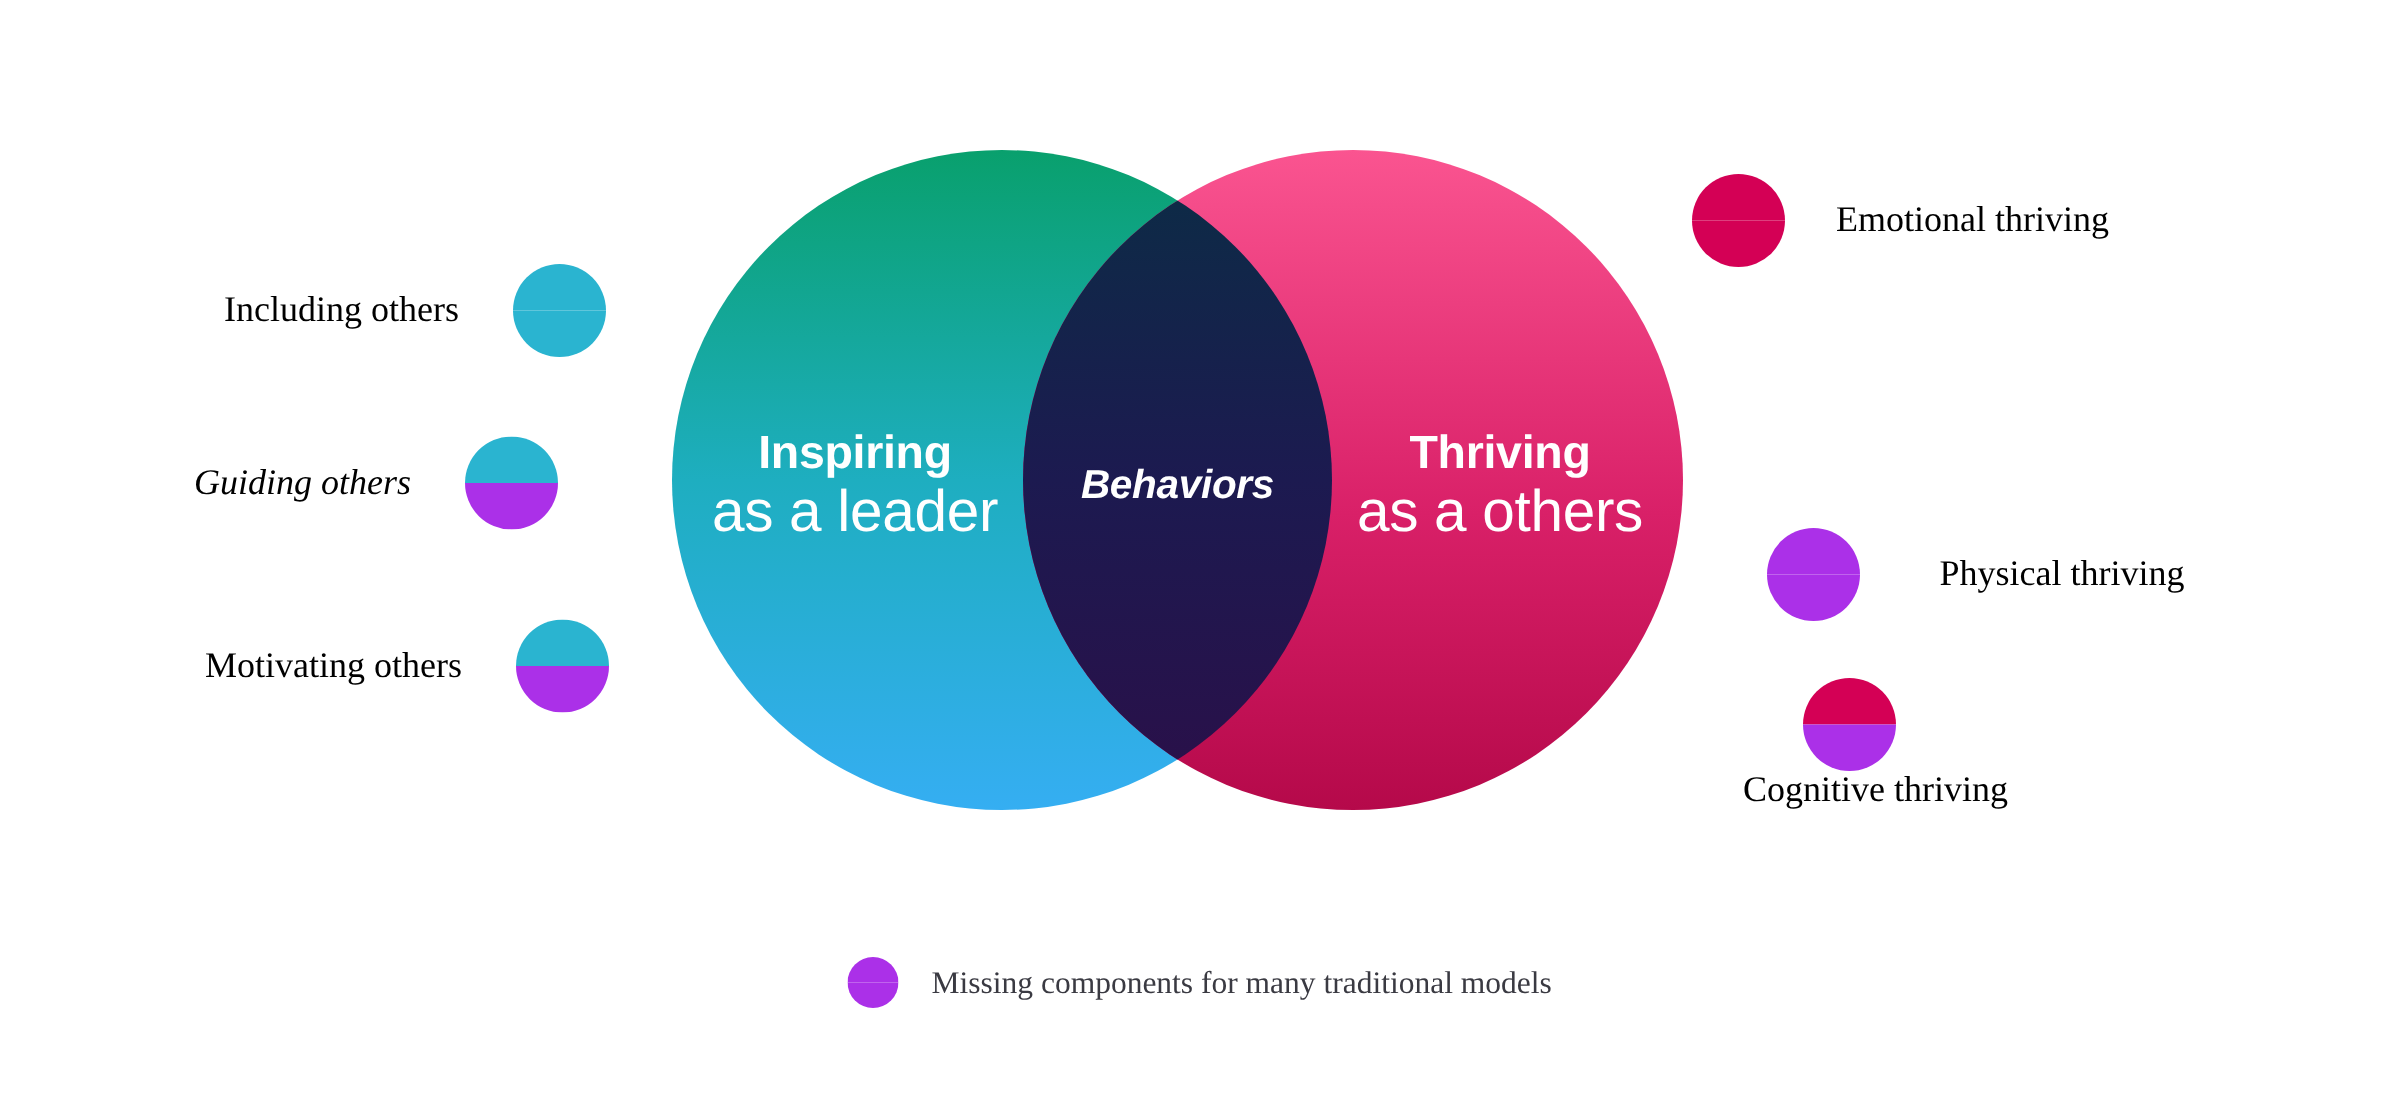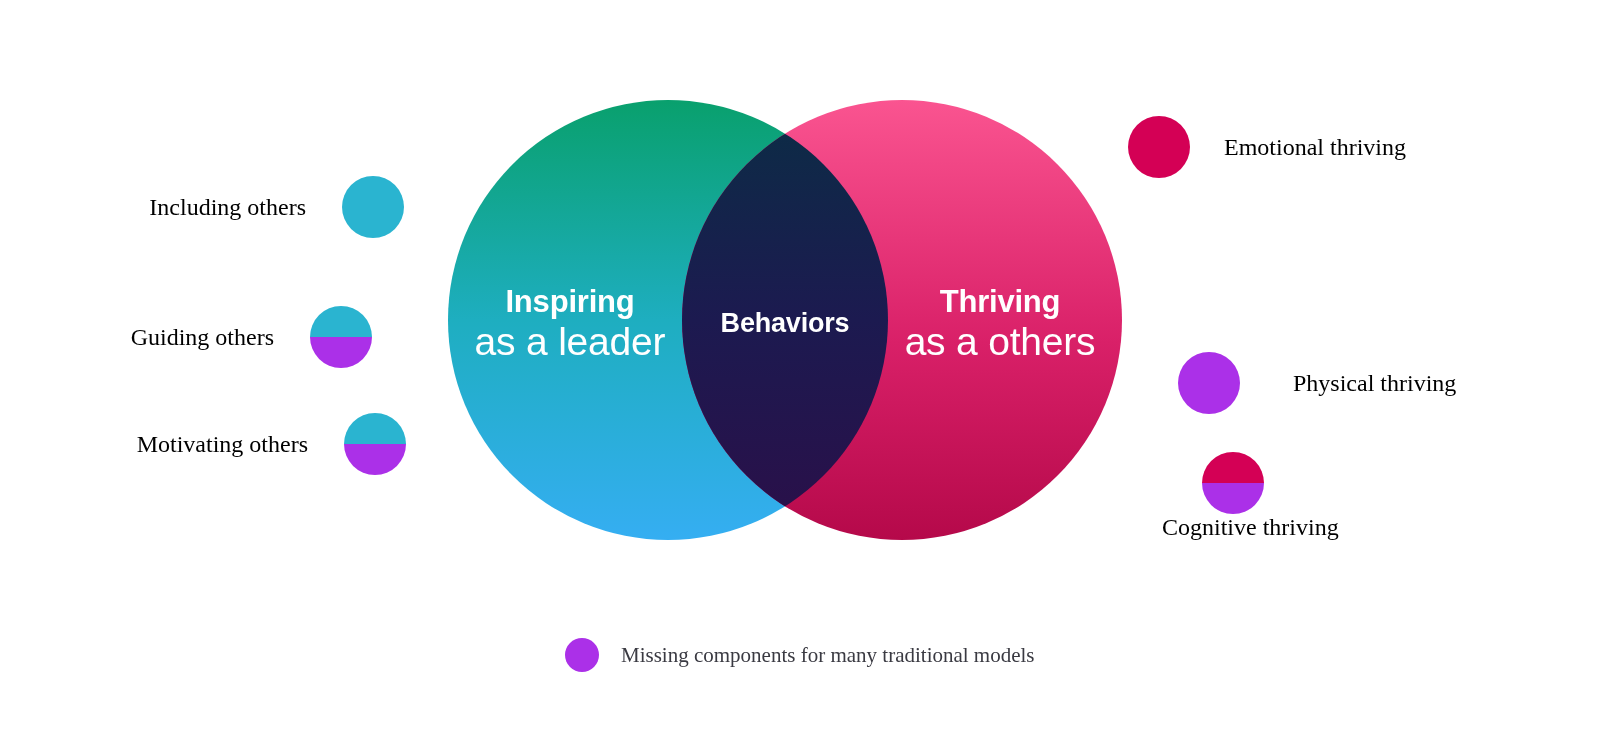--- a/index.html
+++ b/index.html
@@ -64,20 +64,21 @@
     top: 285px;
     width: 200px;
   }
   #label-center {
     left: 690px;
     top: 308px;
     width: 190px;
   }
   #label-center .t-strong {
     font-size: 27px;
+    font-style: italic;
   }
 
   
   .legend-row {
     position: absolute;
     display: flex;
     align-items: center;
   }
   .legend-row.left-side {
     justify-content: flex-end;
@@ -106,21 +107,21 @@
     position: absolute;
     left: 0;
     width: 100%;
     height: 50%;
   }
   .dot .half-top { top: 0; }
   .dot .half-bottom { top: 50%; }
 
   
   #row-including  { left: 0px;  top: 176px; width: 404px; }
-  #row-guiding    { left: 0px;  top: 306px; width: 372px; }
+  #row-guiding    { left: 0px;  top: 291px; width: 372px; font-style: italic; }
   #row-motivating { left: 0px;  top: 413px; width: 406px; text-align: center; }
 
   
   #row-emotional { left: 1128px; top: 116px; }
   #row-social    { left: 1178px; top: 236px; }
   #row-physical  { left: 1178px; top: 352px; gap: 19px; }
   #row-cognitive { left: 1128px; top: 452px; flex-direction: column; }
 
   
   #footnote {

